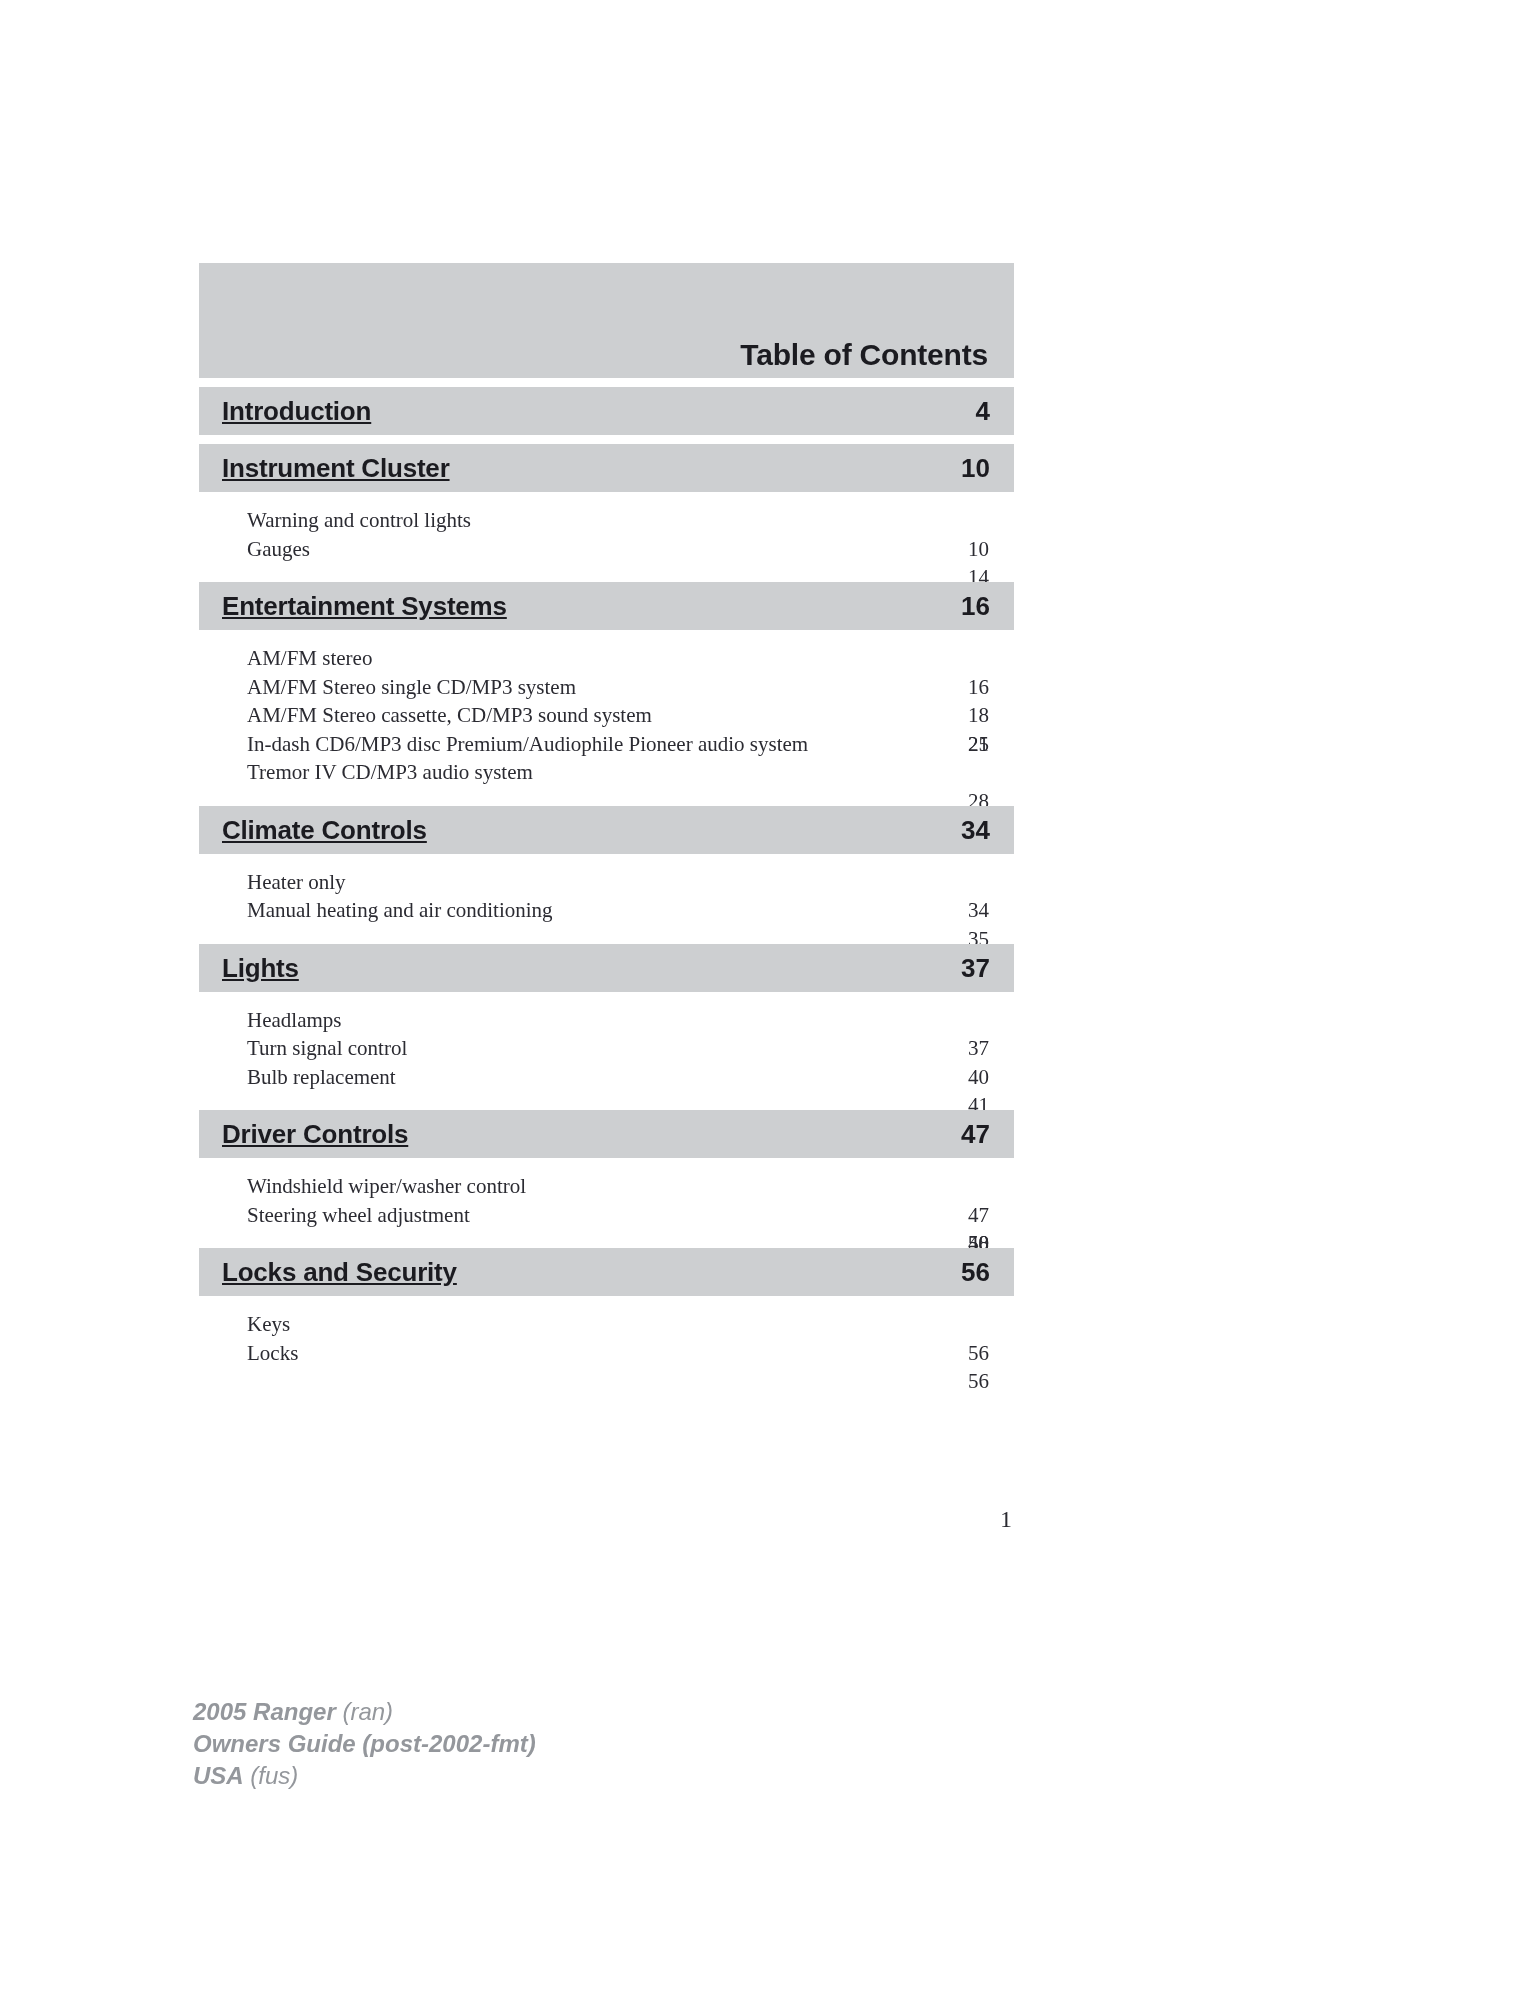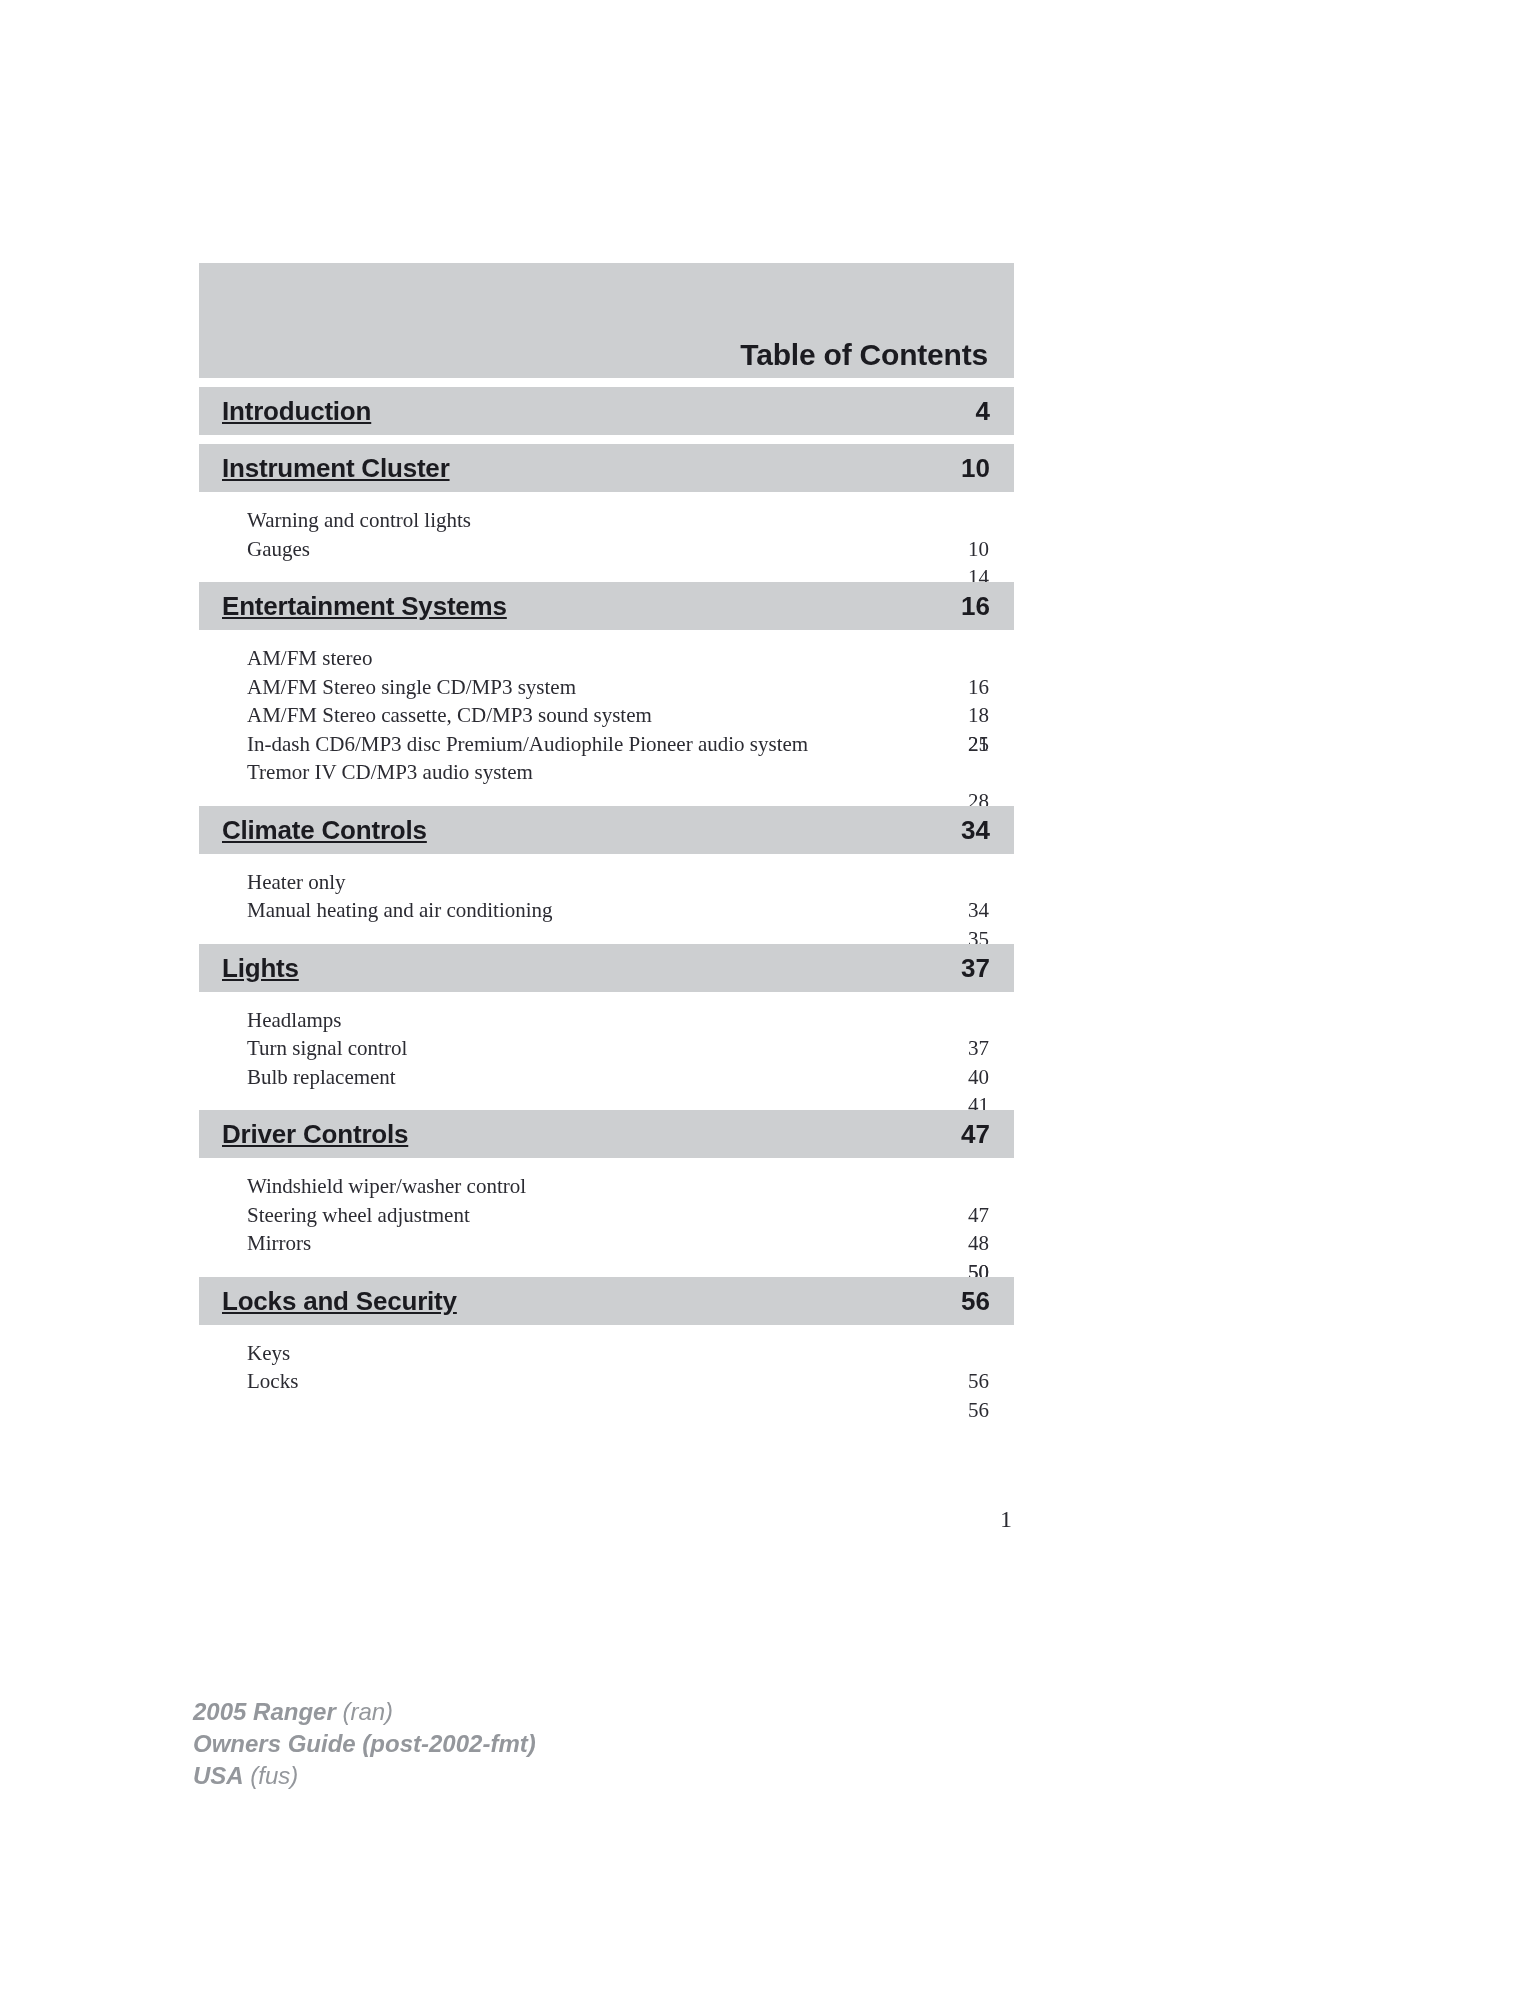--- a/index.html
+++ b/index.html
@@ -240,21 +240,20 @@
         <div class="entries">
           <div class="entry">
             <span class="e-label">Windshield wiper/washer control</span>
             <span class="e-page">47</span>
           </div>
           <div class="entry">
             <span class="e-label">Steering wheel adjustment</span>
             <span class="e-page">48</span>
           </div>
           <div class="entry">
-            <span class="e-label">Mirrors</span>
             <span class="e-page">50</span>
           </div>
           <div class="entry">
             <span class="e-page">50</span>
           </div>
         </div>
         <div class="section-bar">
           <div class="sec-label">Locks and Security</div>
           <div class="sec-page">56</div>
         </div>

